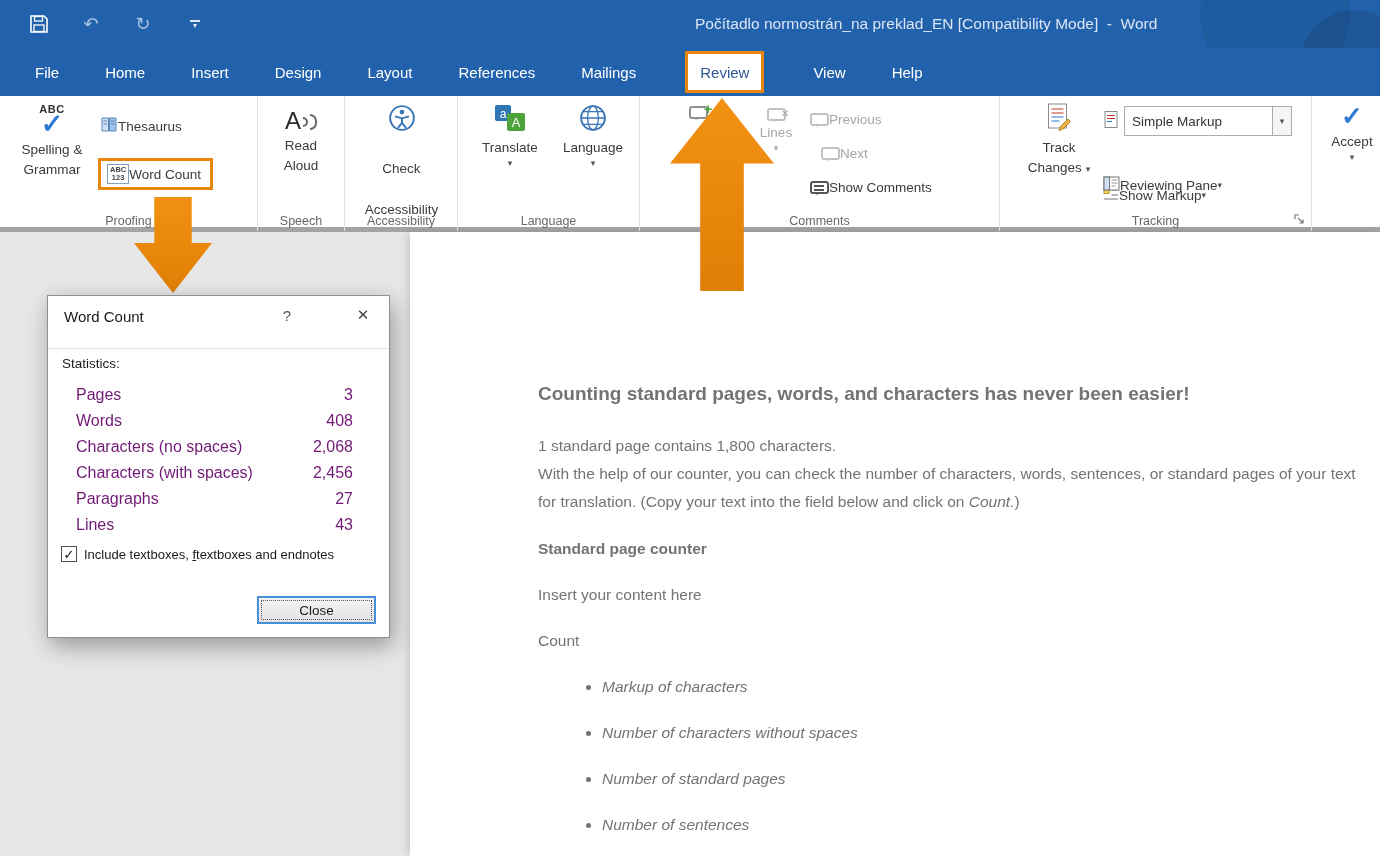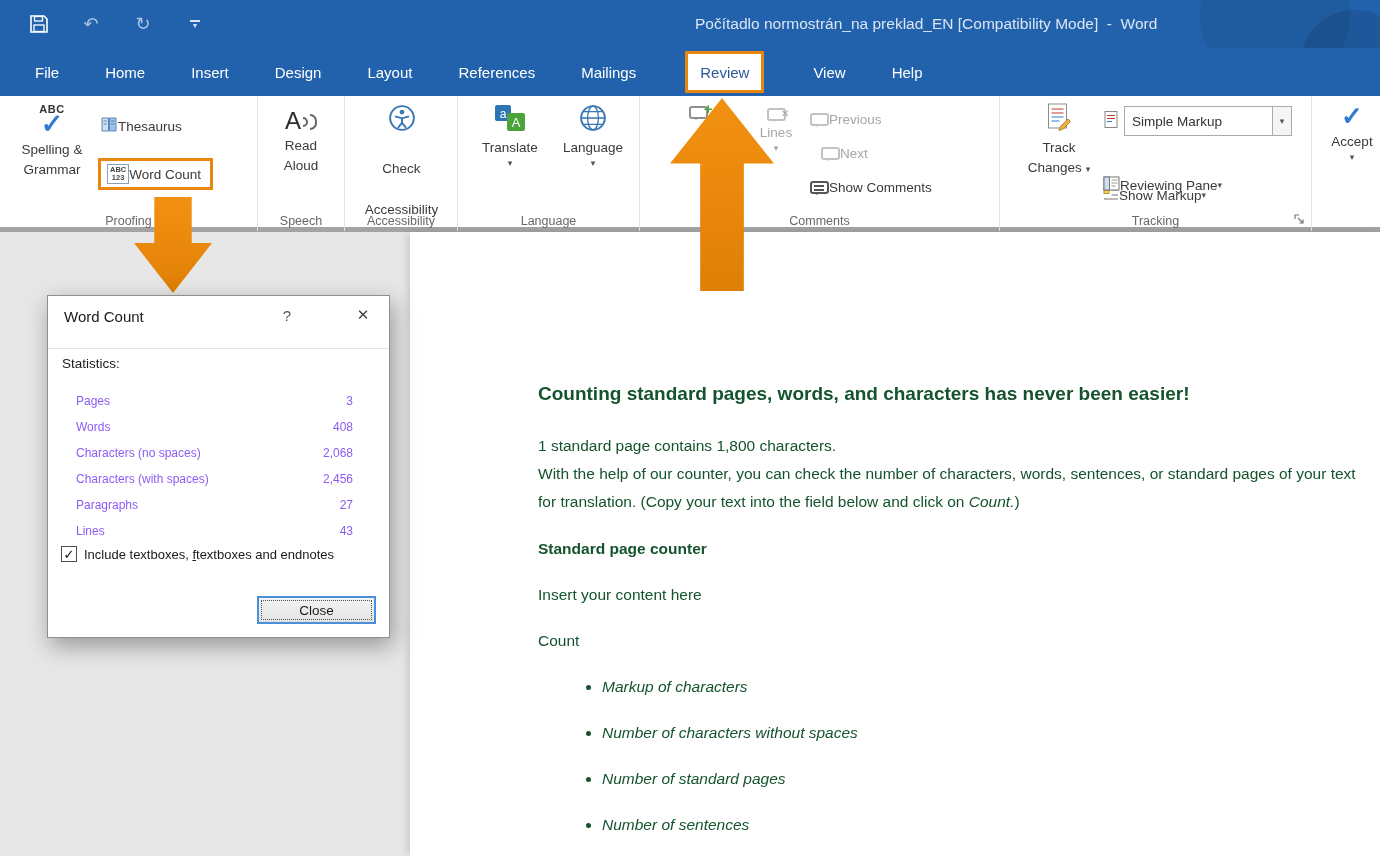--- a/index.html
+++ b/index.html
@@ -52,38 +52,38 @@
   .bubble .bp { position:absolute; right:-7px; top:-8px; font-size:15px; font-weight:bold; color:#4ba33a; }
   .icon-accept { color:#2f7bd4; font-size:26px; font-weight:bold; line-height:28px; }
   .combo { display:flex; align-items:center; border:1px solid #ababab; background:#fff; height:30px; width:168px; font-size:13.5px; color:#333;gap:11px; }
   .combo .val { flex:1; padding-left:7px; white-space:nowrap; overflow:hidden; }
   .combo .drop { width:19px; align-self:stretch; border-left:1px solid #ababab; background:#f5f5f5; display:flex; align-items:center; justify-content:center; }
   .launcher { position:absolute; right:5px; bottom:5px; width:14px; height:14px; display:flex; align-items:center; justify-content:center; }
 
   
   .docarea { position:absolute; left:0; top:232px; width:100%; height:624px; background:#e7e7e7; }
   .page { position:absolute; left:410px; top:0; width:970px; height:624px; background:#fff; box-shadow:-4px 0 8px -2px rgba(0,0,0,0.15); }
-  .doc-content { position:absolute; left:128px; top:150px; right:22px; color:#14532d; font-size:15.5px; line-height:28px; }
+  .doc-content { position:absolute; left:128px; top:150px; right:22px; color:#737373; font-size:15.5px; line-height:28px; }
   .doc-content h1 { font-size:19px; line-height:24px; margin:0 0 26px 0; }
   .p0 { margin:0; }
   .pgap { margin:0 0 19px 0; }
   .sub { font-weight:bold; margin:0 0 18px 0; }
   .line { margin:0 0 18px 0; }
   .doc-content ul { list-style:disc; margin:10px 0 0 0; padding-left:64px; }
   .doc-content li { font-style:italic; margin-bottom:18px; }
 
   
   .dialog { position:absolute; left:47px; top:295px; width:343px; height:343px; background:#fff; border:1px solid #8f8f8f; box-shadow:3px 8px 22px rgba(0,0,0,0.35); z-index:50; }
   .dlg-title { position:absolute; left:16px; top:12px; font-size:15px; color:#1a1a1a; }
   .dlg-help { position:absolute; left:228px; top:11px; font-size:15px; color:#555; width:22px; text-align:center; }
   .dlg-close { position:absolute; right:14px; top:10px; font-size:15px; color:#444; width:24px; text-align:center; }
   .dlg-sep { position:absolute; left:0; right:0; top:52px; height:1px; background:#e4e4e4; }
   .dlg-stats-label { position:absolute; left:14px; top:60px; font-size:13.5px; color:#1a1a1a; }
   .dlg-rows { position:absolute; left:0; right:0; top:86px; }
-  .stat-row { display:flex; align-items:flex-end; height:26px; padding:0 36px 0 28px; font-size:12px; color:#8b5cf6; }
+  .stat-row { display:flex; align-items:center; height:26px; padding:0 36px 0 28px; font-size:16px; color:#701a75; }
   .stat-label { flex:1; }
   .stat-value { text-align:right; }
   .dlg-check { position:absolute; left:13px; top:250px; display:flex; align-items:center; gap:7px; font-size:13px; color:#1a1a1a; }
   .cb-box { width:16px; height:16px; border:1px solid #4f4f4f; background:#fff; display:flex; align-items:center; justify-content:center; font-size:13px; color:#101010; }
   .u { text-decoration:underline; }
   .dlg-close-btn { position:absolute; left:209px; top:300px; width:119px; height:28px; background:linear-gradient(#f4f4f4,#e3e3e3); border:2px solid #4a90d9; font-size:13.5px; color:#1a1a1a; display:flex; align-items:center; justify-content:center; outline:1px dotted #555; outline-offset:-5px; }
 
   
   .arrow { position:absolute; background:linear-gradient(180deg,#f29111,#e07f06); z-index:35; }
   .arrow-up { left:670px; top:98px; width:104px; height:193px;

